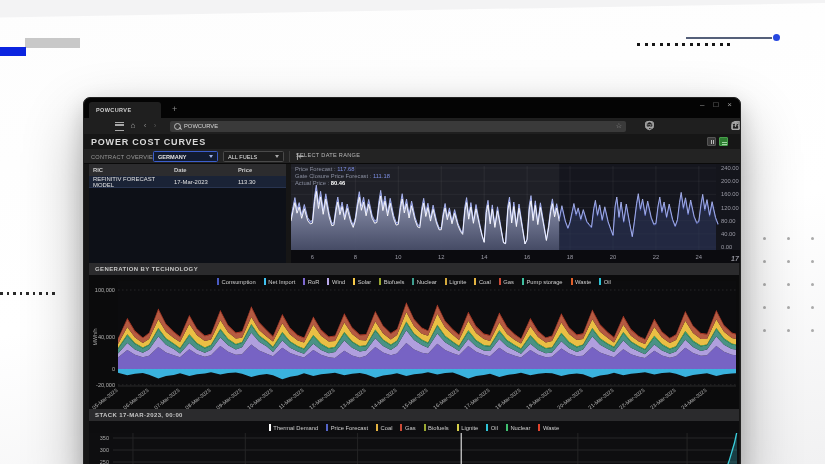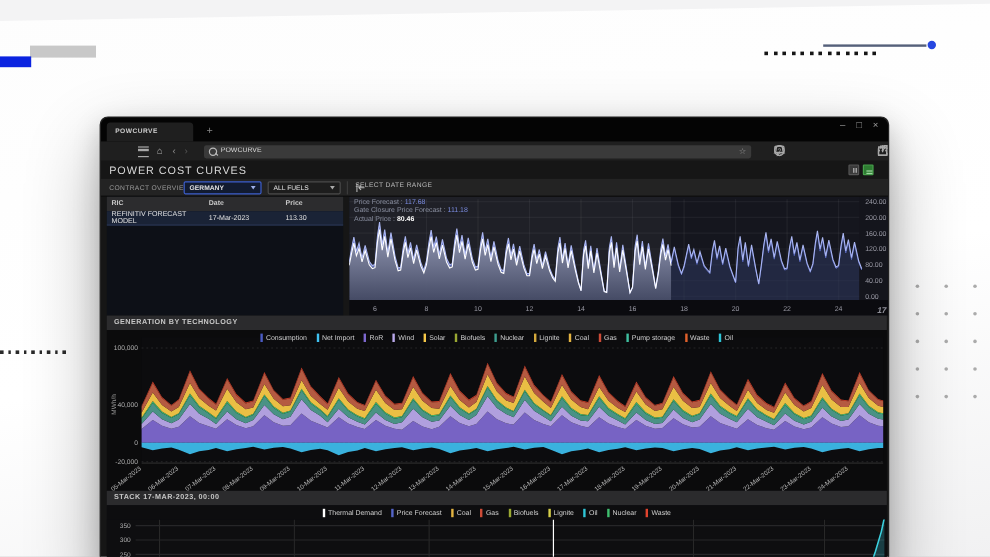--- a/index.html
+++ b/index.html
@@ -34,21 +34,21 @@
   .burger{top:4px;width:9px;height:7px;border-top:1.4px solid #a8a8a8;border-bottom:1.4px solid #a8a8a8;}
   .burger::after{content:"";display:block;height:1.4px;background:#a8a8a8;margin-top:1.4px;}
   .glyph{font-size:8px;line-height:10px;text-align:center;}
   .search{position:absolute;left:86px;top:2.5px;width:456px;height:11px;background:#3a3a3a;border-radius:2px;display:flex;align-items:center;}
   .search .mag{width:5px;height:5px;border:1px solid #bbb;border-radius:50%;margin:0 3px 0 4px;position:relative;}
   .search .mag::after{content:"";position:absolute;left:4.2px;top:4.2px;width:3px;height:1px;background:#bbb;transform:rotate(45deg);}
   .search input{background:transparent;border:none;outline:none;color:#d5d5d5;font-size:5.8px;font-family:inherit;flex:1;padding:0;}
   .search .star{color:#9a9a9a;font-size:7px;margin-right:4px;}
   .tb-right{position:absolute;top:2px;display:flex;align-items:center;}
   .titlebar{position:absolute;left:0;top:36px;right:0;height:15px;background:#161616;}
-  .titlebar h1{margin:0;padding:3px 16px 0 7px;font-size:9px;font-weight:normal;color:#d9d9d9;letter-spacing:.8px;}
+  .titlebar h1{margin:0;padding:3px 16px 0 7px;font-size:9px;font-weight:bold;color:#d9d9d9;letter-spacing:.8px;}
   .mini-ic{position:absolute;top:3px;width:9px;height:9px;border-radius:1px;}
   .mini-gray{right:24px;background:#3a3a3a;border:1px solid #555;box-sizing:border-box;}
   .mini-gray::after{content:"";position:absolute;left:3px;top:2px;width:1.4px;height:4px;background:#bbb;box-shadow:2px 0 0 #bbb;}
   .mini-green{right:12px;background:#2e7d32;border:1px solid #47a04b;box-sizing:border-box;}
   .mini-green::after{content:"";position:absolute;left:1.5px;top:3.5px;width:5px;height:1px;background:#9fd4a1;box-shadow:0 2px 0 #9fd4a1;}
   .controls{position:absolute;left:0;top:51px;right:0;height:15px;background:#232323;border-bottom:1px solid #0a0a0a;box-sizing:border-box;}
   .ctrl-label{position:absolute;left:7px;top:4.5px;font-size:5.6px;color:#9c9c9c;letter-spacing:.3px;}
   .select{position:absolute;top:2px;height:11px;box-sizing:border-box;display:flex;align-items:center;justify-content:space-between;
           font-size:5.6px;color:#e2e2e2;padding:0 4px;border-radius:1.5px;}
   .sel-country{left:69px;width:65px;background:#121b30;border:1px solid #3c5ecc;font-weight:bold;}

